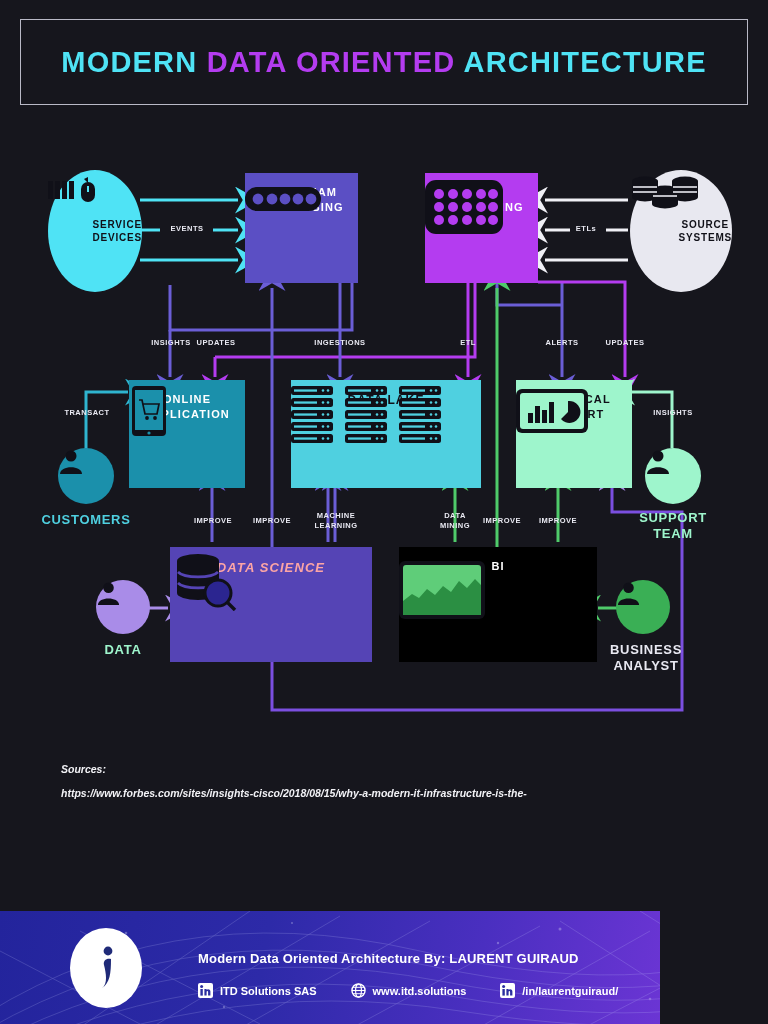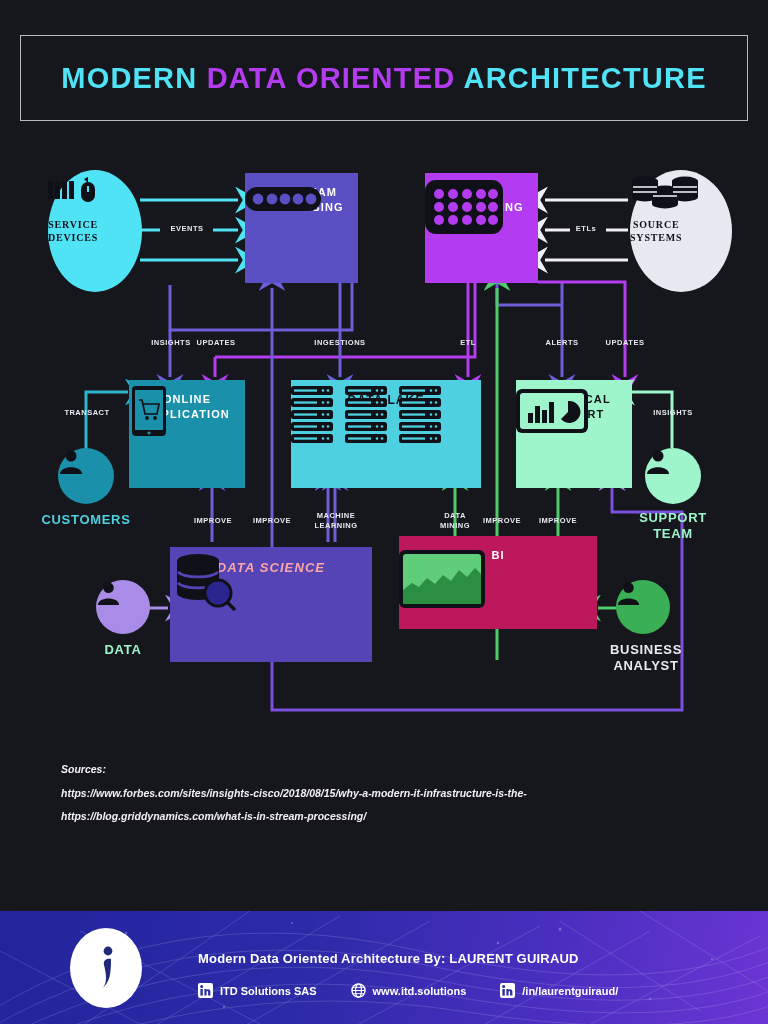--- a/index.html
+++ b/index.html
@@ -6,21 +6,21 @@
   body {
     width: 768px; height: 1024px;
     background: #16161d;
     font-family: "Liberation Sans", sans-serif;
     overflow: hidden;
     position: relative;
   }
   
   .title-frame {
     position: absolute;
-    left: 20px; top: 35px; width: 728px; height: 86px;
+    left: 20px; top: 19px; width: 728px; height: 86px;
     border: 1px solid #b9b9c6;
     display: flex; align-items: center; justify-content: center;
   }
   .title-text {
     font-size: 29px; font-weight: bold; letter-spacing: 1.2px;
     white-space: nowrap;
   }
   .t-cyan { color: #4fe3f5; }
   .t-purple { color: #b43cf0; }
 
@@ -31,42 +31,42 @@
     position: absolute;
     display: flex; flex-direction: column; align-items: center;
   }
   .box-title {
     margin-top: 12px;
     font-size: 11px; font-weight: bold; letter-spacing: 1.1px;
     text-align: center; line-height: 1.35;
   }
   .circ {
     position: absolute; border-radius: 50%;
-    display: flex; flex-direction: column; align-items: flex-start; justify-content: center; font-family: Liberation Serif, serif;
+    display: flex; flex-direction: column; align-items: flex-end; justify-content: center;
   }
   .circ-title {
     font-size: 10px; font-weight: bold; letter-spacing: .8px;
     text-align: center; line-height: 1.3;
   }
   .ext-label {
     position: absolute; font-size: 13px; font-weight: bold;
     letter-spacing: .7px; color: #e9e9f2; text-align: center; line-height: 1.25;
   }
   .edge-label {
     position: absolute; font-size: 7.5px; font-weight: bold;
     letter-spacing: .5px; color: #e9e9f2; text-align: center; line-height: 1.3;
   }
 
   
   .sources { position: absolute; left: 61px; top: 758px; width: 660px; font-style: italic; }
   .sources div { color: #f2f2f6; font-size: 10.5px; font-weight: bold; line-height: 2.25; }
 
   
   .footer {
-    position: absolute; left: 0; bottom: 0; width: 768px; height: 113px;
+    position: absolute; left: 0; bottom: 0; width: 660px; height: 113px;
     background: linear-gradient(100deg, #23249c 0%, #2d2aa8 40%, #4a2fc0 72%, #6b35d4 100%);
     overflow: hidden;
   }
   .footer-logo {
     position: absolute; left: 70px; top: 17px; width: 72px; height: 80px;
     background: #fff; border-radius: 50%;
     display: flex; align-items: center; justify-content: center;
   }
   .footer-main {
     position: absolute; left: 198px; top: 40px;
@@ -399,21 +399,21 @@
       </g>
       <g stroke="#5544b5" stroke-width="2.6" fill="none">
         <path d="M8,19 A21,7 0 0,0 48,19"></path>
         <path d="M8,30 A21,7 0 0,0 48,30"></path>
       </g>
       <circle cx="48" cy="40" r="13" fill="#2b2590" stroke="#101018" stroke-width="3"></circle>
       <line x1="57" y1="49" x2="65" y2="57" stroke="#101018" stroke-width="3.4"></line>
     </svg>
   </div>
 
-  <div class="box" style="left:399px; top:406px; width:198px; height:93px; background:#be185d;">
+  <div class="box" style="left:399px; top:417px; width:198px; height:115px; background:#000000;">
     <div class="box-title" style="color:#ffffff; font-size:11px;">BI</div>
     <svg width="86" height="58" viewBox="0 0 86 58" style="margin-top:14px">
       <rect x="0" y="0" width="86" height="58" rx="6" fill="#101018"></rect>
       <rect x="4" y="4" width="78" height="50" rx="3" fill="#5fcd79"></rect>
       <path d="M4,40 L13,33 L20,37 L28,28 L36,34 L44,25 L52,31 L60,20 L68,27 L76,18 L82,24 L82,54 L4,54 Z" fill="#2b8f43"></path>
     </svg>
   </div>
 
   <div class="circ" style="left:96px; top:450px; width:54px; height:54px; background:#a98ce8;">
     <svg width="25" height="25" viewBox="0 0 26 26">
@@ -430,21 +430,20 @@
     </svg>
   </div>
   <div class="ext-label" style="left:600px; top:512px; width:92px; color:#e9e9f2; white-space:pre-line;">BUSINESS
 ANALYST</div>
 
 </div>
 
 <div class="sources">
   <div>Sources:</div>
   <div>https://www.forbes.com/sites/insights-cisco/2018/08/15/why-a-modern-it-infrastructure-is-the-</div>
-  <div>https://blog.griddynamics.com/what-is-in-stream-processing/</div>
 </div>
 
 <div class="footer">
   <svg width="768" height="113" style="position:absolute;left:0;top:0;opacity:.30">
     <g stroke="#cfd4ff" stroke-width=".6" fill="none">
       <path d="M-40,120 Q160,-20 420,40 T820,10"></path>
       <path d="M-40,135 Q170,0 430,55 T820,25"></path>
       <path d="M-40,150 Q180,20 440,70 T820,40"></path>
       <path d="M-40,165 Q190,40 450,85 T820,55"></path>
       <path d="M-40,180 Q200,60 460,100 T820,70"></path>

